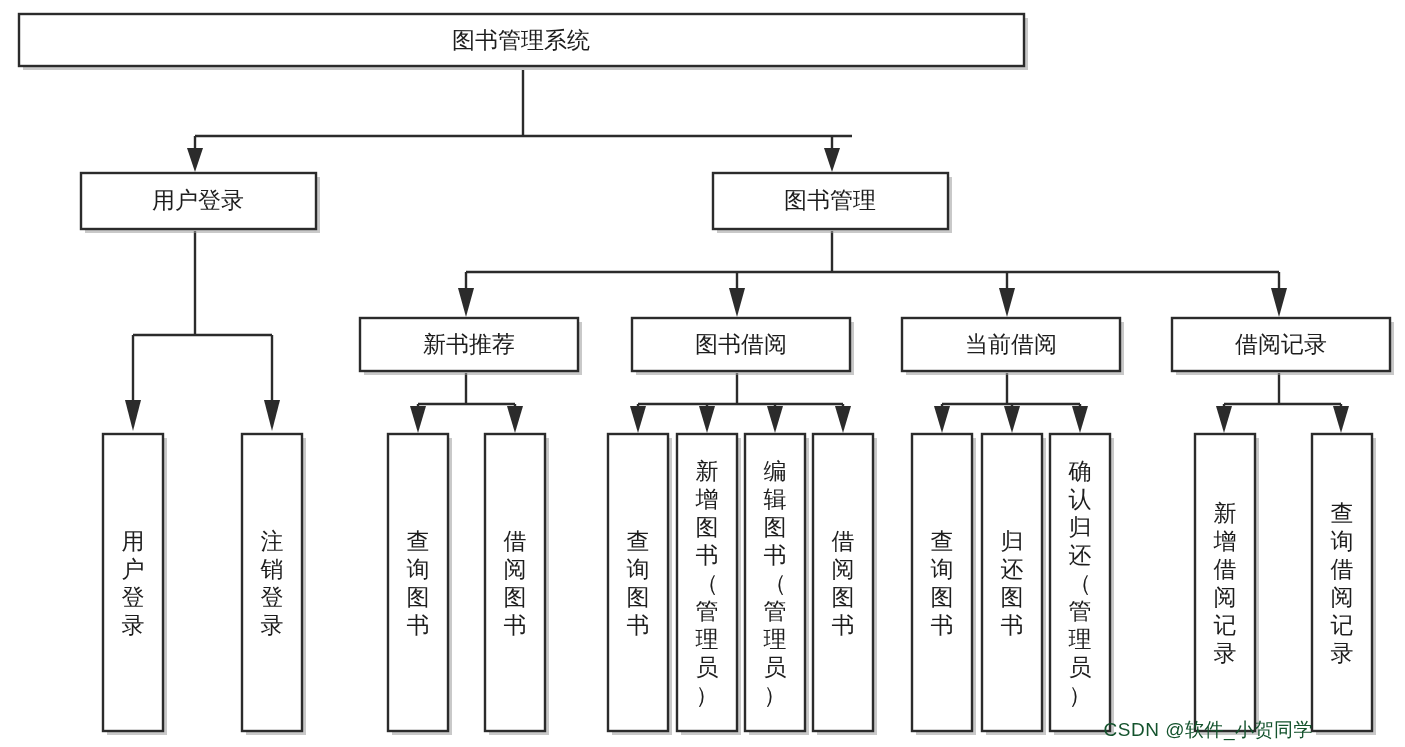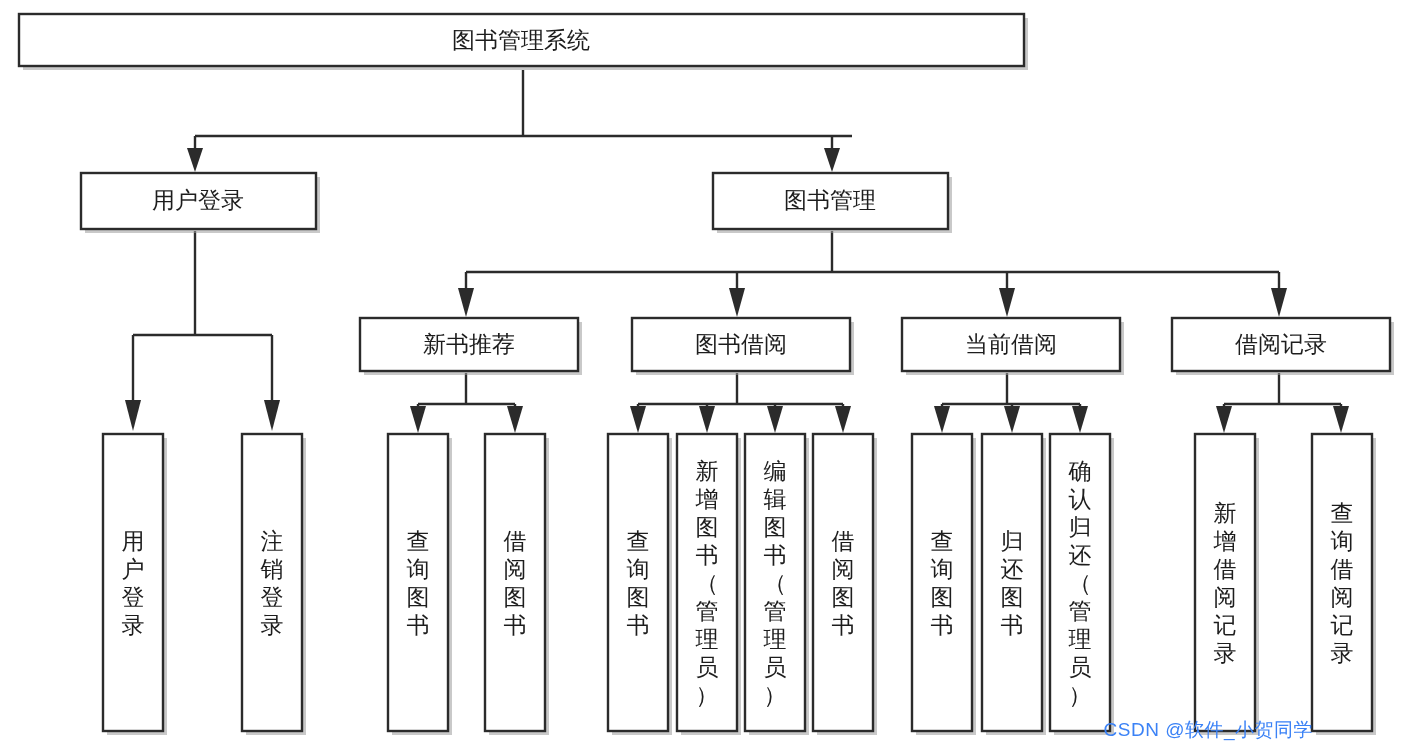--- a/index.html
+++ b/index.html
@@ -60,21 +60,21 @@
     font-size: 23px;
     fill: #1d1d1d;
     text-anchor: middle;
   }
   .watermark-text {
     position: absolute;
     right: 12px;
     bottom: 4px;
     font-family: "Liberation Sans", "DejaVu Sans", sans-serif;
     font-size: 19px;
-    color: #3b82f6;
+    color: #14532d;
     letter-spacing: 0.5px;
     white-space: nowrap;
     user-select: none;
   }
 </style>
 </head>
 <body>
 
 <div id="diagram-root">
 

